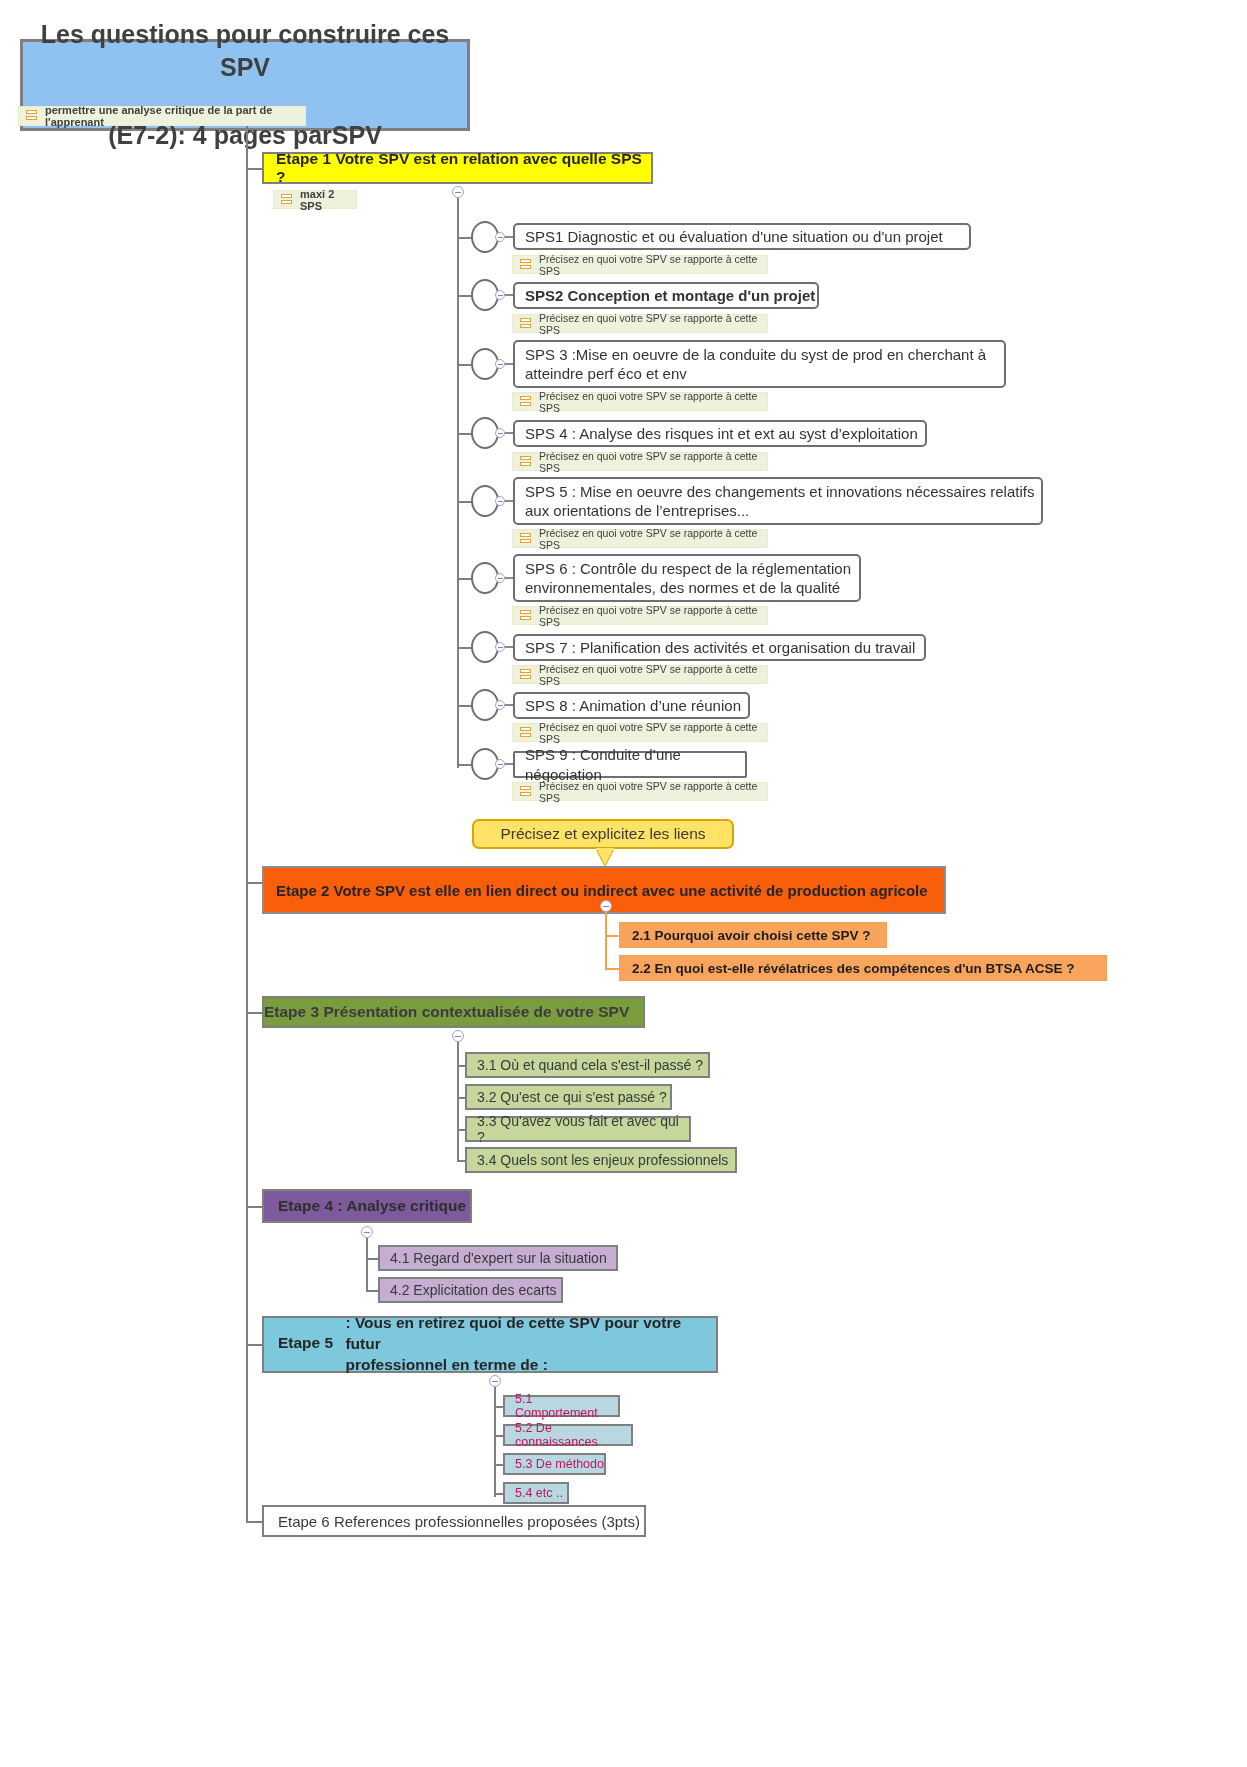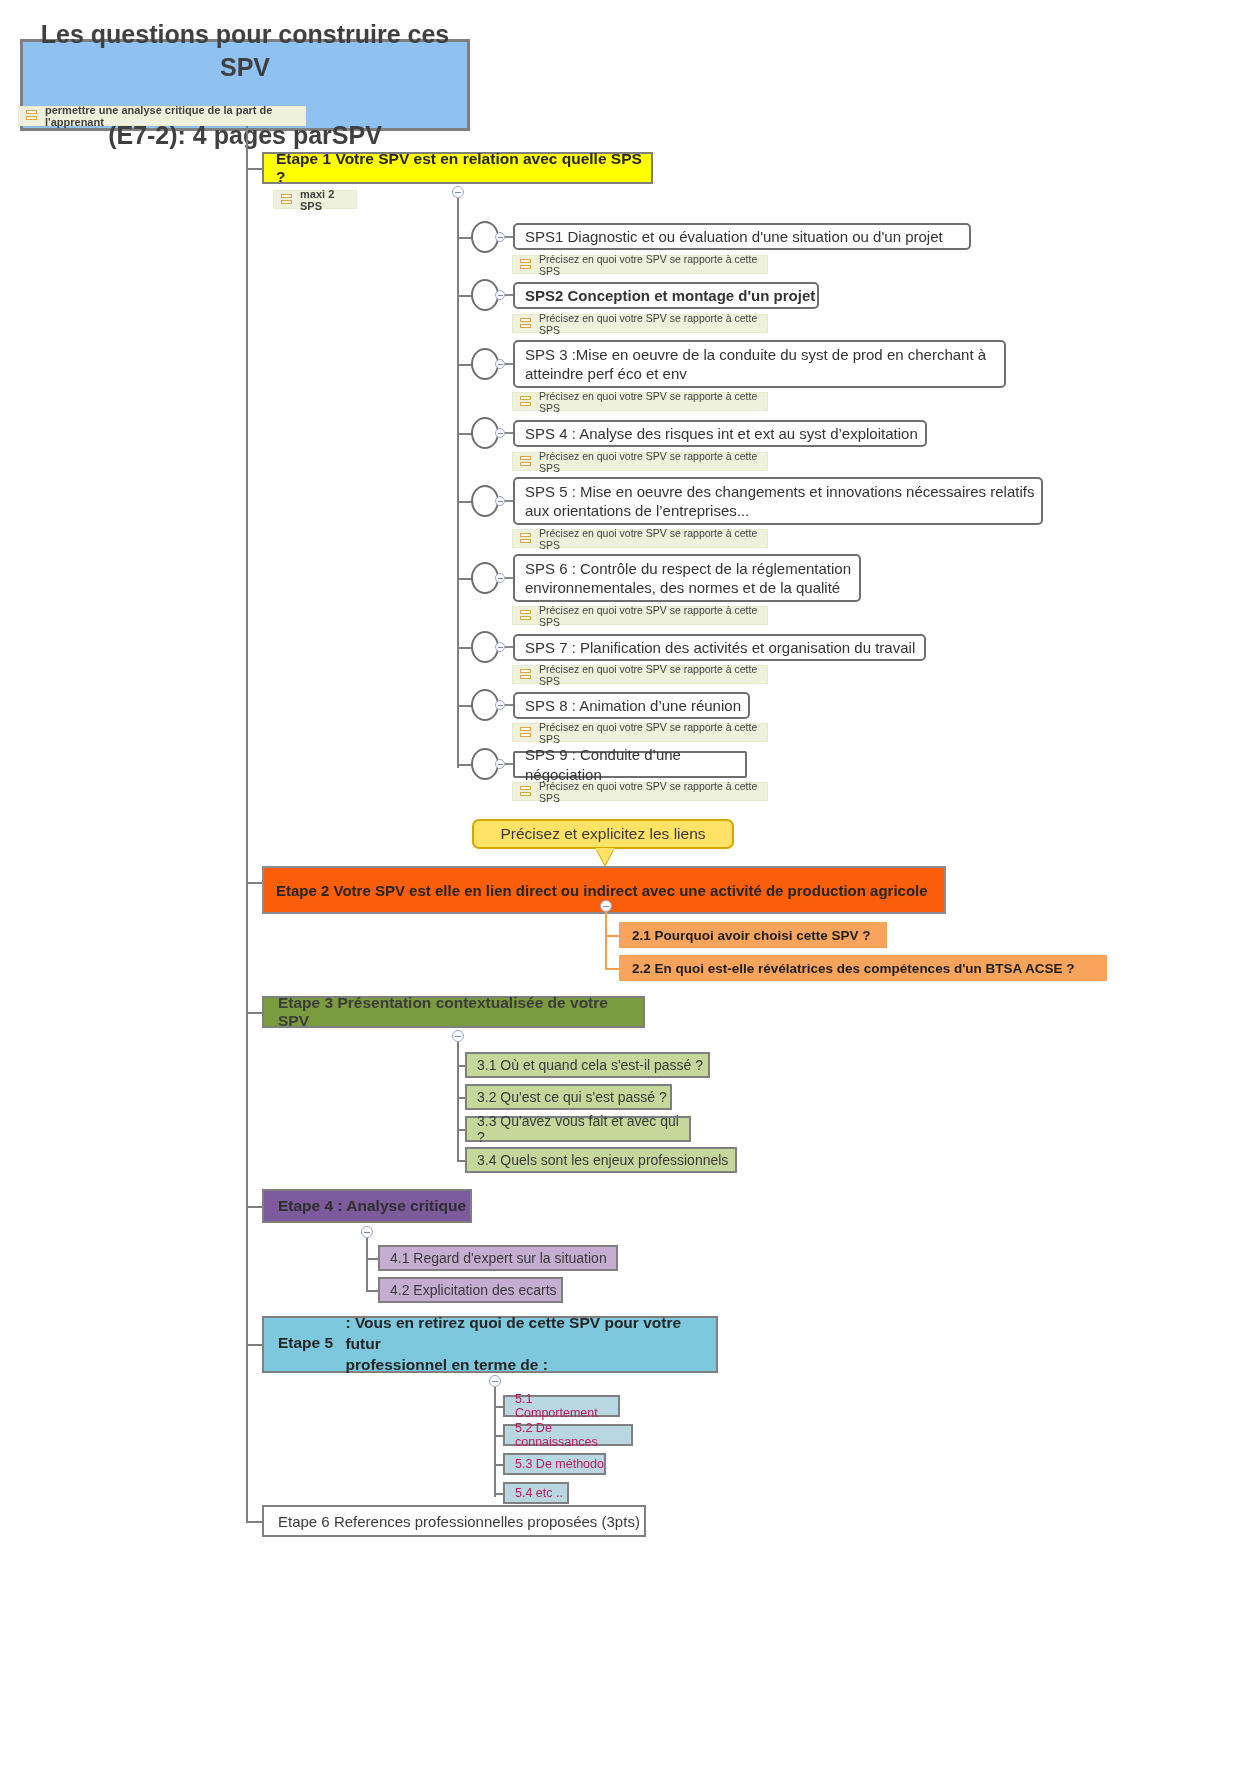--- a/index.html
+++ b/index.html
@@ -33,21 +33,21 @@
     position:absolute;left:7px;top:50%;transform:translateY(-50%);
     width:11px;height:12px;
   }
   .noteicon i{display:block;position:absolute;left:0;width:11px;height:4px;border:1.3px solid #e0a33a;box-sizing:border-box;background:#fff;}
   .noteicon i:nth-child(1){top:0;}
   .noteicon i:nth-child(2){top:6px;}
 
   
   .etape1{background:#ffff00;border:2px solid #7f7f7f;font-weight:bold;font-size:15.5px;color:#262626;padding-left:12px;}
   .etape2{background:#f95e0b;border:2px solid #8c8c95;font-weight:bold;font-size:15px;color:#262626;padding-left:12px;}
-  .etape3{background:#7b9b3f;border:2px solid #7f7f7f;font-weight:bold;font-size:15.5px;color:#3c3c3c;padding-left:14px;}
+  .etape3{background:#7b9b3f;border:2px solid #7f7f7f;font-weight:bold;font-size:15.5px;color:#3c3c3c;}
   .etape4{background:#7c5a9b;border:2px solid #7f7f7f;font-weight:bold;font-size:15.5px;color:#2e2e2e;padding-left:14px;}
   .etape5{background:#7ec8dd;border:2px solid #7f7f7f;font-weight:bold;font-size:15.5px;color:#262626;padding-left:14px;line-height:1.35;}
   .etape6{background:#ffffff;border:2px solid #7f7f7f;font-size:15px;color:#3a3a3a;padding-left:14px;}
 
   
   .sps{
     background:#ffffff;border:2.5px solid #6f6f6f;border-radius:5px;
     font-size:15px;color:#333333;padding-left:10px;line-height:1.3;
   }
   .sps.sq{border-radius:2px;}

